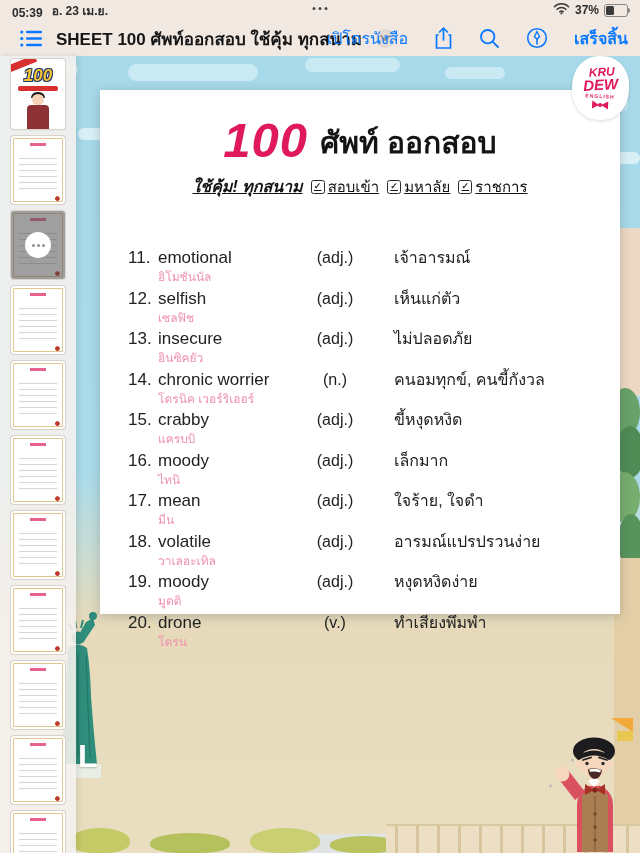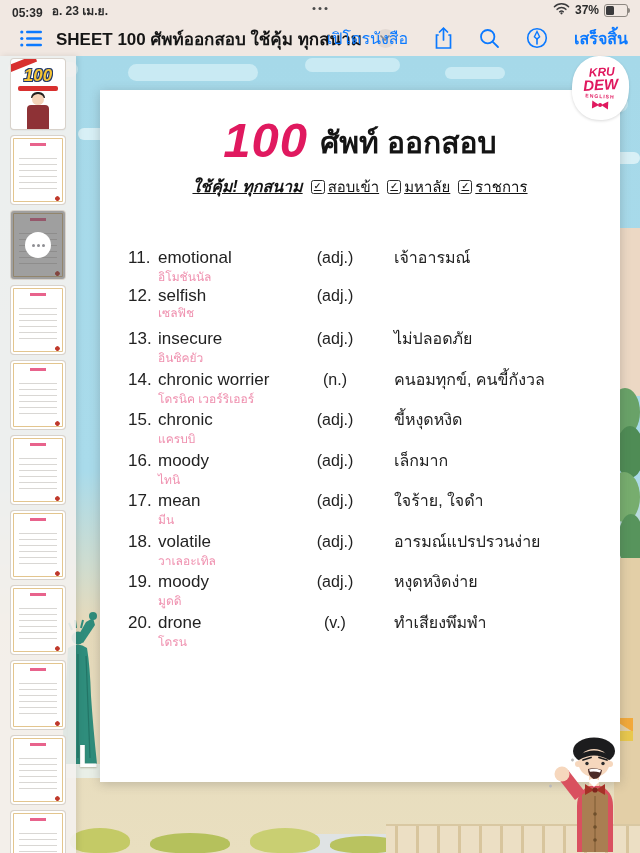--- a/index.html
+++ b/index.html
@@ -60,21 +60,21 @@
   .cover .logo100{position:absolute;left:0;right:0;top:7px;text-align:center;font-size:17px;font-weight:800;font-style:italic;color:#f6c433;text-shadow:1px 1px 0 #223a6b,-1px 1px 0 #223a6b,1px -1px 0 #223a6b,-1px -1px 0 #223a6b;}
   .cover .cbar{position:absolute;left:7px;right:7px;top:27px;height:5px;background:#d8302f;border-radius:2px;}
   .cover .chead{position:absolute;left:21px;top:35px;width:12px;height:11px;background:#f4d3b8;border-radius:50%;}
   .cover .chair{position:absolute;left:20px;top:33px;width:14px;height:6px;background:#23211f;border-radius:6px 6px 0 0;}
   .cover .cbody{position:absolute;left:16px;top:46px;width:22px;height:24px;background:#8e3236;border-radius:4px 4px 0 0;}
   .thumb-overlay{position:absolute;inset:0;background:rgba(80,80,80,.55);border-radius:3px;display:flex;align-items:center;justify-content:center;}
   .dots-circle{width:26px;height:26px;border-radius:50%;background:#fff;display:flex;align-items:center;justify-content:center;gap:2px;}
   .dots-circle i{width:3px;height:3px;border-radius:50%;background:#8e8e93;display:block;}
 
   
-  .page{position:absolute;left:100px;top:90px;width:520px;height:692px;background:#fff;z-index:4;box-shadow:0 2px 10px rgba(60,60,60,.25);}
+  .page{position:absolute;left:100px;top:90px;width:520px;height:524px;background:#fff;z-index:4;box-shadow:0 2px 10px rgba(60,60,60,.25);}
   .doc-title{margin-top:22px;text-align:center;white-space:nowrap;}
   .t-num{font-size:49px;font-weight:800;font-style:italic;color:#e0195f;letter-spacing:1px;vertical-align:-4px;}
   .t-txt{font-size:30px;font-weight:800;color:#141414;margin-left:12px;}
   .doc-sub{margin-top:6px;text-align:center;font-size:16px;color:#141414;display:flex;justify-content:center;align-items:center;gap:8px;text-decoration:underline;}
   .sub-lead{font-weight:800;font-style:italic;}
   .tag{display:inline-flex;align-items:center;gap:3px;font-size:15px;}
   .chk{display:inline-flex;width:12px;height:12px;border:1.6px solid #2c2c2c;border-radius:2.5px;align-items:center;justify-content:center;font-size:9px;font-weight:700;color:#2c2c2c;line-height:1;}
 
   .vocab{margin-top:46px;padding-left:28px;padding-right:14px;}
   .vrow{height:40.5px;}
@@ -273,20 +273,21 @@
           <span class="vpos">(adj.)</span>
           <span class="vmean">เจ้าอารมณ์</span>
         </div>
         <div class="vpron">อิโมชันนัล</div>
       </div>
       <div class="vrow">
         <div class="vline">
           <span class="vno">12.</span>
           <span class="vword">selfish</span>
           <span class="vpos">(adj.)</span>
+          <span class="vmean">เห็นแก่ตัว</span>
         </div>
         <div class="vpron">เซลฟิช</div>
       </div>
       <div class="vrow">
         <div class="vline">
           <span class="vno">13.</span>
           <span class="vword">insecure</span>
           <span class="vpos">(adj.)</span>
           <span class="vmean">ไม่ปลอดภัย</span>
         </div>
@@ -297,21 +298,21 @@
           <span class="vno">14.</span>
           <span class="vword">chronic worrier</span>
           <span class="vpos">(n.)</span>
           <span class="vmean">คนอมทุกข์, คนขี้กังวล</span>
         </div>
         <div class="vpron">โดรนิค เวอร์ริเออร์</div>
       </div>
       <div class="vrow">
         <div class="vline">
           <span class="vno">15.</span>
-          <span class="vword">chronic</span>
+          <span class="vword">crabby</span>
           <span class="vpos">(adj.)</span>
           <span class="vmean">ขี้หงุดหงิด</span>
         </div>
         <div class="vpron">แครบบิ</div>
       </div>
       <div class="vrow">
         <div class="vline">
           <span class="vno">16.</span>
           <span class="vword">moody</span>
           <span class="vpos">(adj.)</span>

